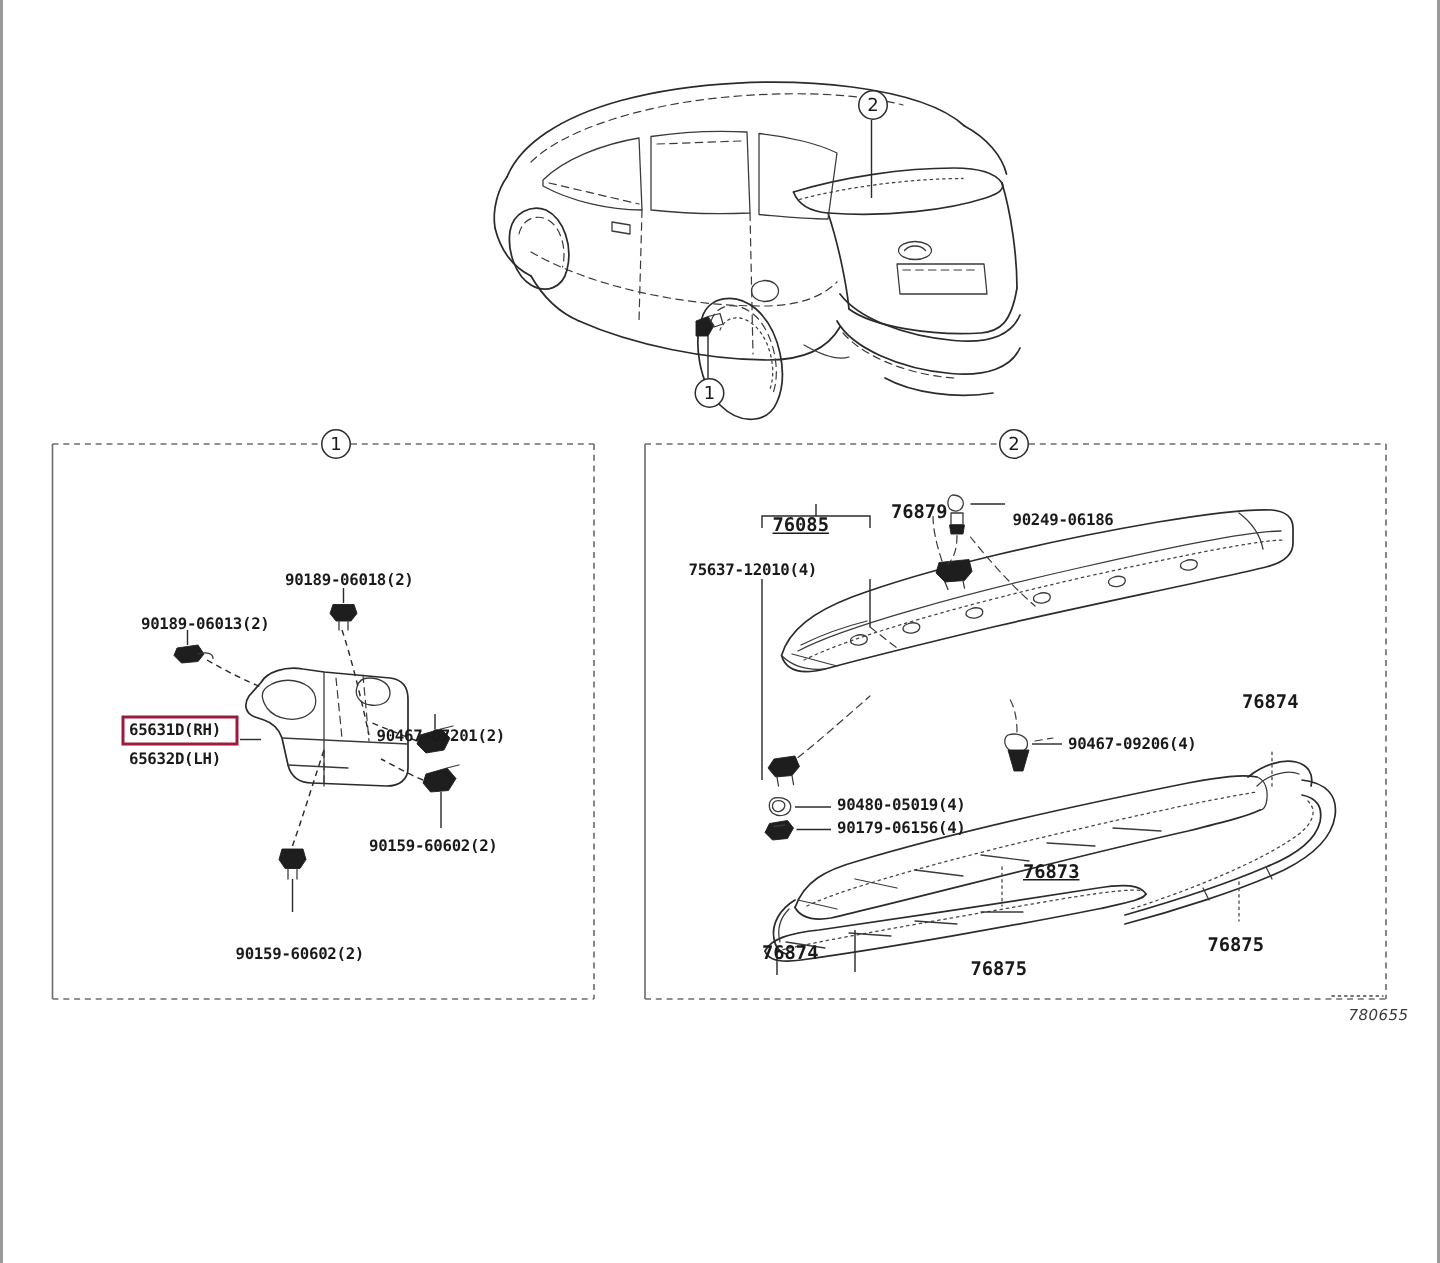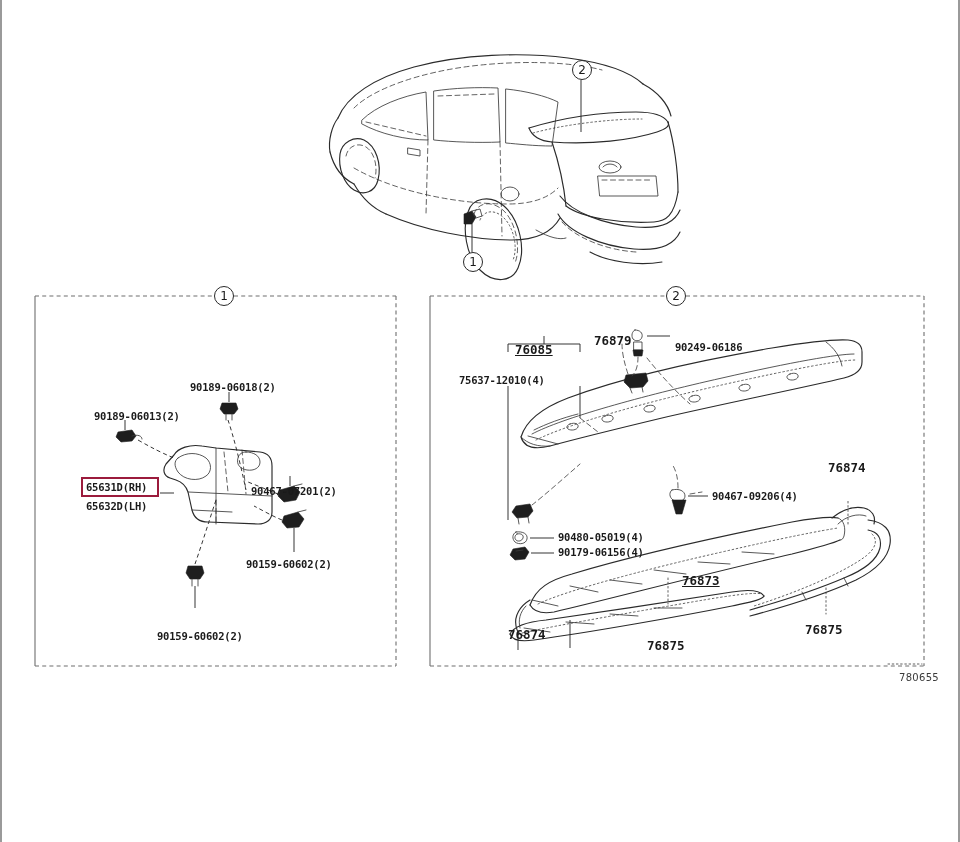--- a/index.html
+++ b/index.html
@@ -61,20 +61,21 @@
     align-items: center;
     justify-content: center;
     box-sizing: border-box;
   }
   .sheet-code {
     position: absolute;
     font-family: "DejaVu Sans", sans-serif;
     font-size: 10px;
     color: #3a3a3a;
     letter-spacing: 0.3px;
+    font-style: italic;
   }
 </style>
 </head>
 <body>
 
 <div id="page">
 
   <svg class="svg-layer" viewBox="0 0 960 842">
     <defs>
       <style>

